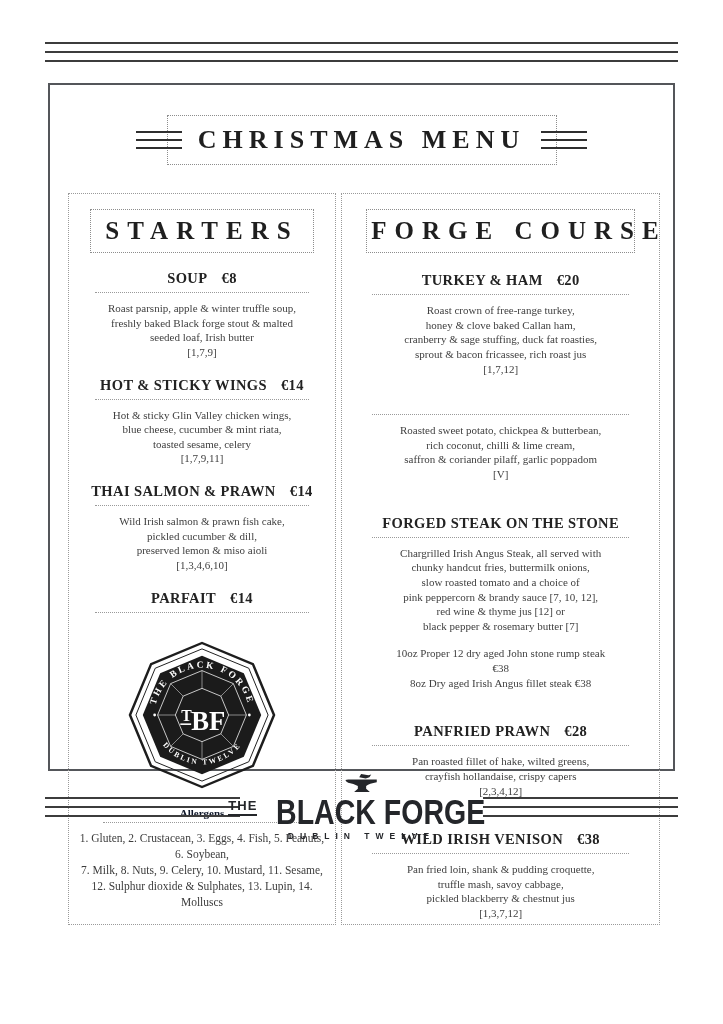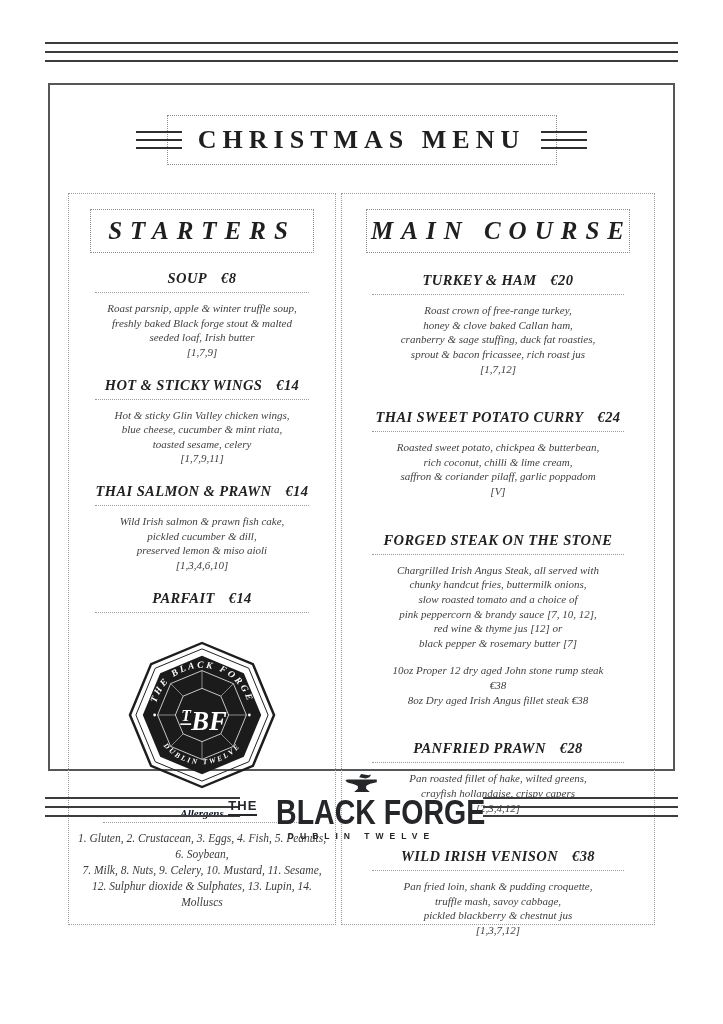--- a/index.html
+++ b/index.html
@@ -31,21 +31,21 @@
     display:flex; align-items:center; justify-content:center; gap:16px;
   }
   .tri { width:46px; display:flex; flex-direction:column; gap:6px; flex:0 0 auto; }
   .tri .bar { height:2px; background:#2f2f2f; }
   .menu-title {
     font-size:26px; font-weight:bold; letter-spacing:6px; color:#1f1f1f;
     white-space:nowrap;
   }
 
   
-  .columns { display:flex; gap:5px; margin-top:28px; height:732px;font-style:italic; }
+  .columns { display:flex; gap:5px; margin-top:28px; height:732px; }
   .panel {
     border:1.5px dotted #9a9a9a;
     padding:15px 6px 14px 6px;
     display:flex; flex-direction:column;
   }
   .panel-left  { flex:0 0 268px; }
   .panel-right { flex:1; }
   .panel-heading-box {
     border:1.5px dotted #8d8d8d;
     margin:0 auto; padding:7px 4px; width:88%;
@@ -218,41 +218,37 @@
         <div class="allergens-heading">Allergens</div>
         <div class="allergens-rule"></div>
         <div class="allergens-text">1. Gluten, 2. Crustacean, 3. Eggs, 4. Fish, 5. Peanuts, 6. Soybean,
 7. Milk, 8. Nuts, 9. Celery, 10. Mustard, 11. Sesame,
 12. Sulphur dioxide &amp; Sulphates, 13. Lupin, 14. Molluscs</div>
       </div>
     </div>
 
     <div class="panel panel-right">
       <div class="panel-heading-box">
-        <div class="panel-heading">MAIN COURSE</div>
+        <div class="panel-heading">FORGE COURSE</div>
       </div>
 
       <div class="item">
         <div class="item-head">
           <span class="item-name">TURKEY &amp; HAM</span>
           <span class="item-price">€20</span>
         </div>
         <div class="item-rule"></div>
         <div class="item-desc">Roast crown of free-range turkey,
 honey &amp; clove baked Callan ham,
 cranberry &amp; sage stuffing, duck fat roasties,
 sprout &amp; bacon fricassee, rich roast jus
 [1,7,12]</div>
       </div>
 
       <div class="item">
-        <div class="item-head">
-          <span class="item-name">THAI SWEET POTATO CURRY</span>
-          <span class="item-price">€24</span>
-        </div>
         <div class="item-rule"></div>
         <div class="item-desc">Roasted sweet potato, chickpea &amp; butterbean,
 rich coconut, chilli &amp; lime cream,
 saffron &amp; coriander pilaff, garlic poppadom
 [V]</div>
       </div>
 
       <div class="item">
         <div class="item-head">
           <span class="item-name">FORGED STEAK ON THE STONE</span>

